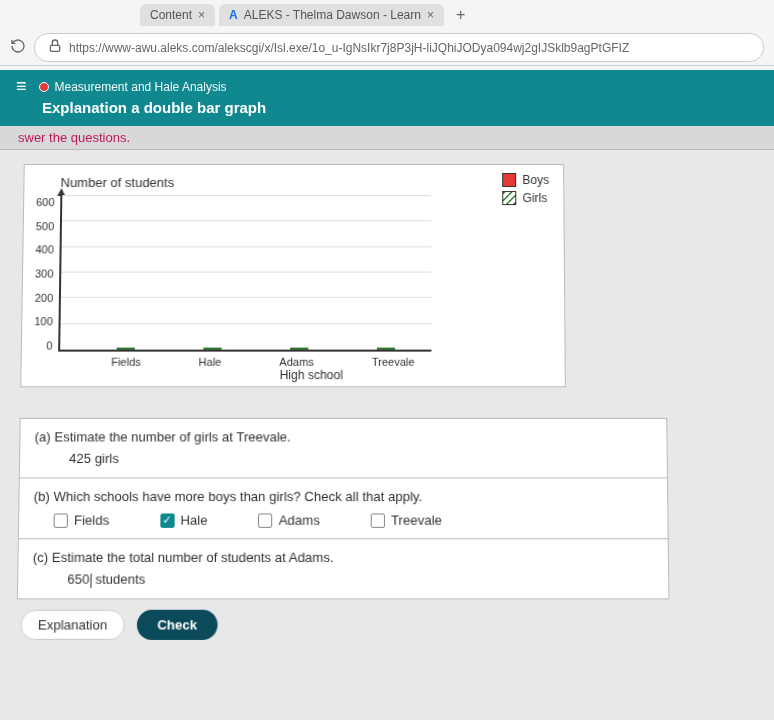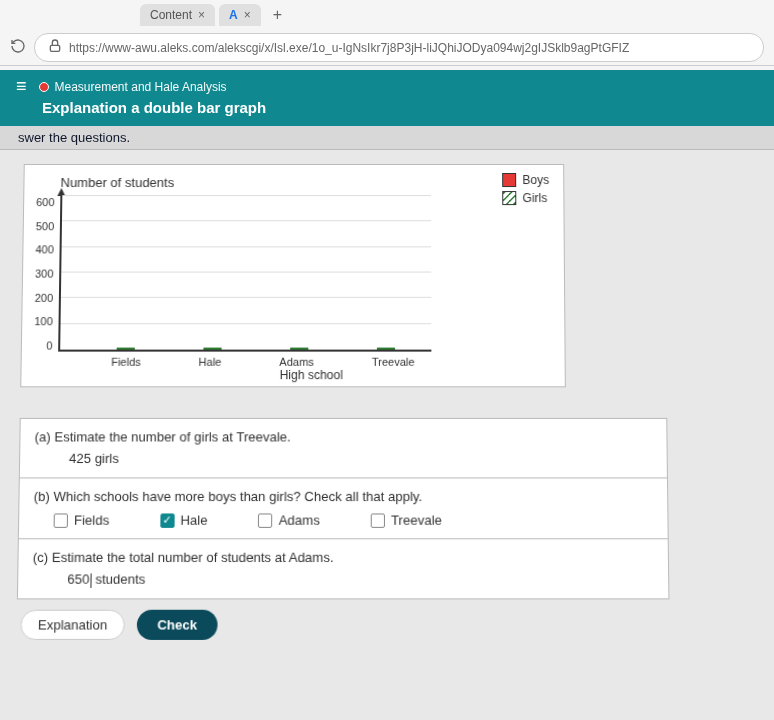--- a/index.html
+++ b/index.html
@@ -16,21 +16,21 @@
     .refresh-icon svg, .lock-icon svg { width: 16px; height: 16px; }
     .addr-bar { flex: 1; background: #fff; border: 1px solid #ccc; border-radius: 14px; padding: 4px 12px; font-size: 12px; color: #666; display: flex; align-items: center; gap: 6px; overflow: hidden; white-space: nowrap; }
     
     .header-band { background: #0f8890; color: #fff; padding: 6px 16px; }
     .breadcrumb { display: flex; align-items: center; gap: 6px; font-size: 12px; }
     .menu-icon { color: #fff; font-size: 18px; margin-right: 6px; }
     .red-dot { width: 10px; height: 10px; border-radius: 50%; background: #e53935; border: 1px solid #fff; }
     .breadcrumb-text { opacity: 0.95; }
     .title-text { font-size: 15px; font-weight: bold; padding: 2px 0 4px 26px; }
     
-    .subhead { background: #d8d8d8; padding: 4px 18px; font-size: 13px; color: #0f172a; border-bottom: 1px solid #bbb; }
+    .subhead { background: #d8d8d8; padding: 4px 18px; font-size: 13px; color: #be185d; border-bottom: 1px solid #bbb; }
     
     .content { padding: 14px 24px; transform: perspective(800px) rotateX(2deg); transform-origin: top center; }
     
     .chart-box { border: 1px solid #bbb; background: #fff; padding: 10px 16px 4px 12px; width: 540px; position: relative; }
     .chart-title { font-size: 13px; color: #333; margin-bottom: 6px; margin-left: 24px; }
     .chart-area { display: flex; position: relative; }
     .y-axis { display: flex; flex-direction: column; justify-content: space-between; align-items: flex-end; font-size: 11px; color: #333; padding-right: 6px; height: 154px; }
     .plot { position: relative; width: 370px; height: 154px; border-left: 2px solid #333; border-bottom: 2px solid #333; }
     .plot::before { content: ''; position: absolute; top: -8px; left: -5px; width: 0; height: 0; border-left: 4px solid transparent; border-right: 4px solid transparent; border-bottom: 8px solid #333; }
     .gridline { position: absolute; left: 0; right: 0; height: 1px; background: #ddd; }
@@ -67,20 +67,21 @@
 <body>
 
 <div class="browser-chrome">
   <div class="tabs-row">
     <div class="tab first">
       <span>Content</span>
       <span class="tab-close">×</span>
     </div>
     <div class="tab">
       <span style="font-weight:bold;color:#1a73e8">A</span>
+      <span>ALEKS - Thelma Dawson - Learn</span>
       <span class="tab-close">×</span>
     </div>
     <span class="plus-tab">+</span>
   </div>
   <div class="addr-row">
     <span class="refresh-icon">
       <svg viewBox="0 0 24 24" fill="none" stroke="currentColor" stroke-width="2">
           <path d="M3 12a9 9 0 1 0 3-6.7L3 8"></path>
           <path d="M3 3v5h5"></path>
         </svg>

